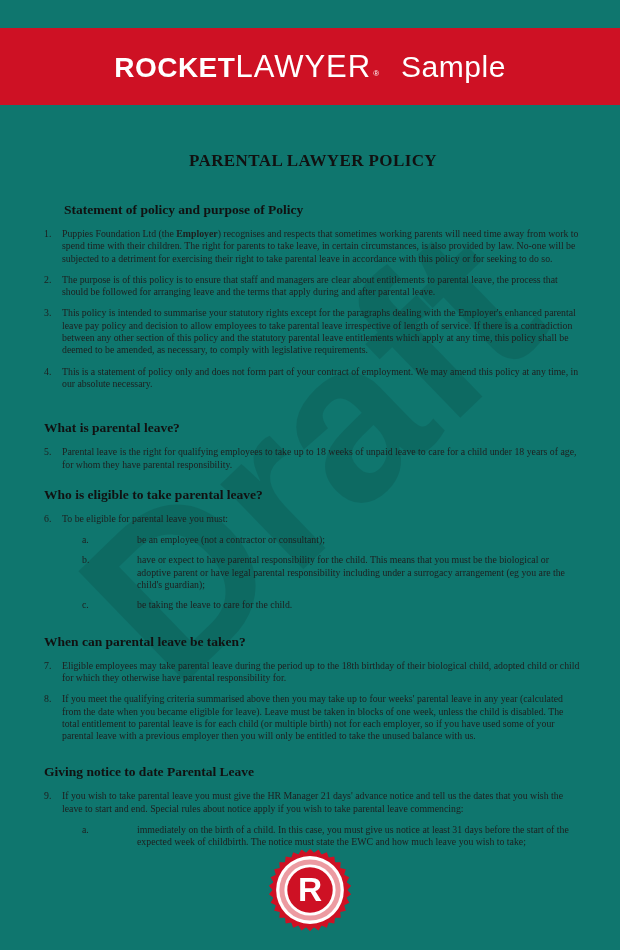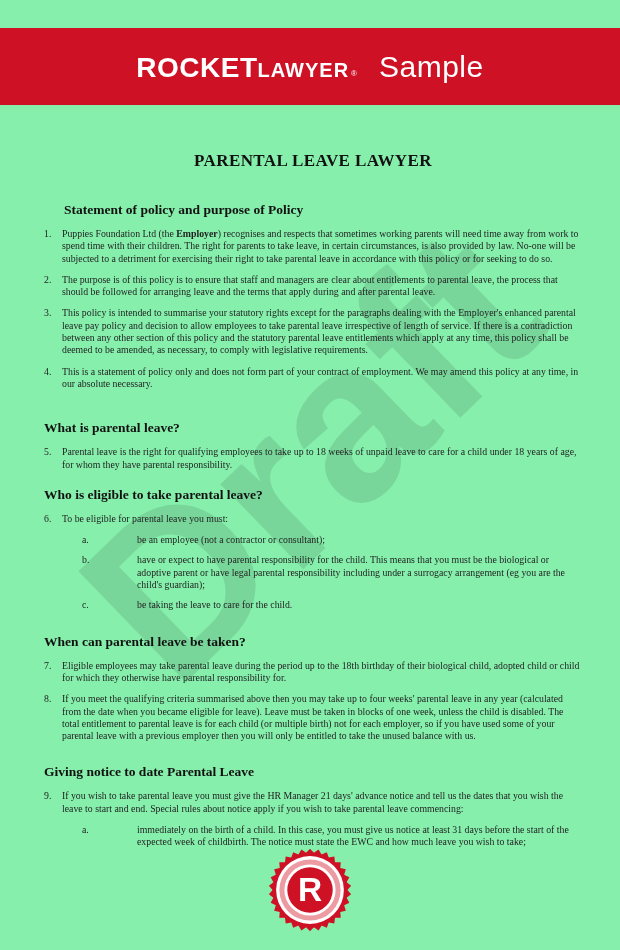--- a/index.html
+++ b/index.html
@@ -1,29 +1,29 @@
 <!DOCTYPE html>
 <html><head>
 <meta charset="utf-8">
 <style>
   html,body { margin:0; padding:0; background:#ffffff; }
   .page {
-    position:relative; width:620px; height:950px; background:#86efac;
+    position:relative; width:620px; height:950px; background:#0f766e;
     font-family:"Liberation Serif", serif; color:#1e1e1e; overflow:hidden;
   }
   
   .banner {
     position:absolute; top:28px; left:0; width:620px; height:77px;
     background:#ce1124; display:flex; align-items:center; justify-content:center;
     z-index:4;
   }
   .brand { display:flex; align-items:baseline; color:#ffffff;
     font-family:"Liberation Sans", sans-serif; }
   .brand-bold { font-size:28px; font-weight:800; letter-spacing:0.5px; }
-  .brand-light { font-size:20px; font-weight:700; letter-spacing:1px; }
+  .brand-light { font-size:31px; font-weight:400; letter-spacing:1px; }
   .reg { font-size:8px; margin-left:2px; position:relative; top:-1px; }
   .sample { font-size:30px; font-weight:400; margin-left:22px; letter-spacing:0.5px; }
   
   .watermark {
     position:absolute; left:310px; top:455px;
     transform:translate(-50%,-50%) rotate(-44deg);
     font-family:"Liberation Sans", sans-serif; font-weight:bold;
     font-size:225px; color:rgba(0,0,0,0.10);
     z-index:1; white-space:nowrap; pointer-events:none; user-select:none;
   }
@@ -64,21 +64,21 @@
       <span class="brand-light">LAWYER</span>
       <span class="reg">®</span>
       <span class="sample">Sample</span>
     </div>
   </div>
 
   <div class="watermark">Draft</div>
 
   <div class="content">
 
-    <div class="doc-title">PARENTAL LEAVE LAWYER</div>
+    <div class="doc-title">PARENTAL LAWYER POLICY</div>
 
     <div class="sec-heading mt-s0">Statement of policy and purpose of Policy</div>
     <div class="item">
       <span class="num">1.</span>
       <span class="body"><span>Puppies Foundation Ltd (the </span><span class="b">Employer</span><span>) recognises and respects that sometimes working parents will need time away from work to spend time with their children. The right for parents to take leave, in certain circumstances, is also provided by law. No-one will be subjected to a detriment for exercising their right to take parental leave in accordance with this policy or for seeking to do so.</span></span>
     </div>
     <div class="item">
       <span class="num">2.</span>
       <span class="body">The purpose is of this policy is to ensure that staff and managers are clear about entitlements to parental leave, the process that should be followed for arranging leave and the terms that apply during and after parental leave.</span>
     </div>

